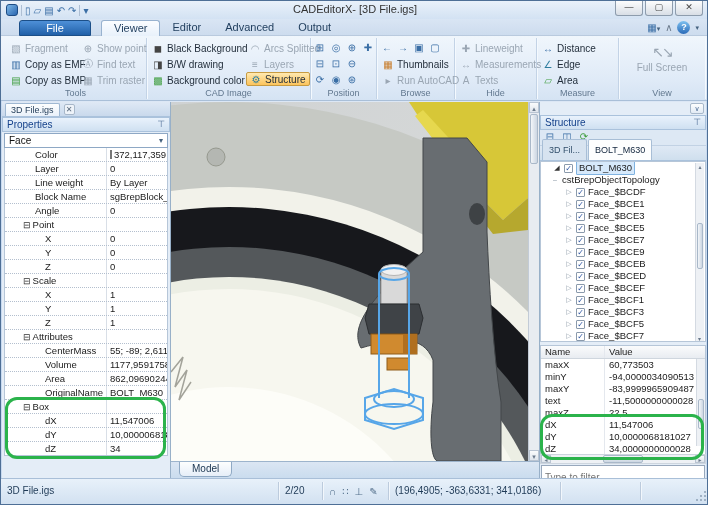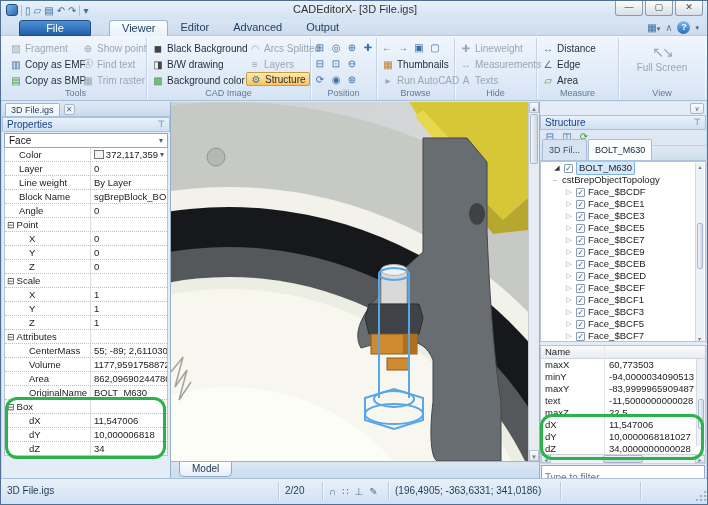--- a/index.html
+++ b/index.html
@@ -11,21 +11,21 @@
   .qat{left:5px;top:2px;display:flex;gap:3px;align-items:center;height:14px;}
   .qat .qi{font-size:10px;line-height:13px;color:#3a6ea5;}
   .applogo{width:12px;height:12px;border-radius:3px;background:linear-gradient(135deg,#7db8e8,#2a66b0);border:1px solid #1d4c85;}
   .qsep{width:1px;height:11px;background:#aebfd4;}
   .title{left:200px;right:200px;top:2px;text-align:center;font-size:11px;color:#333;}
   .winbtns{right:6px;top:0;display:flex;}
   .wb{width:28px;height:15px;border:1px solid #8d9cad;border-top:none;background:linear-gradient(#fdfdfd,#d8dee6);font-size:9px;line-height:13px;text-align:center;color:#444;border-radius:0 0 3px 3px;margin-left:2px;}
   
   .tabrow{left:0;top:18px;width:708px;height:17px;background:linear-gradient(#d9e5f4,#cddcee);border-bottom:1px solid #b9cade;}
   .filebtn{left:18px;top:19px;width:72px;height:16px;background:linear-gradient(#4e90d8,#2160a8);border:1px solid #1c4f88;border-radius:3px 3px 0 0;color:#fff;font-size:11px;text-align:center;line-height:15px;}
-  .rtabs{left:108px;top:19px;display:flex;height:16px;justify-content:flex-end;}
+  .rtabs{left:100px;top:19px;display:flex;height:16px;justify-content:flex-end;}
   .rtab{padding:0 12px;font-size:11px;line-height:15px;color:#1e3c5c;}
   .rtab.active{background:linear-gradient(#fbfdff,#e8f1fb);border:1px solid #98b2cf;border-bottom:none;border-radius:3px 3px 0 0;}
   .tabicons{right:8px;top:19px;display:flex;gap:5px;align-items:center;height:15px;font-size:10px;color:#3a6ea5;}
   .helpcirc{width:13px;height:13px;border-radius:50%;background:linear-gradient(#7ec1f0,#2a6ab8);color:#fff;font-size:9px;font-weight:bold;text-align:center;line-height:13px;}
   
   .ribbon{left:0;top:35px;width:708px;height:65px;background:linear-gradient(#f0f6fc,#dfeaf7 70%,#d5e3f3);border-bottom:1px solid #a9bfd8;}
   .rgroup{top:37px;height:61px;border-right:1px solid #c3d3e6;box-shadow:1px 0 0 #f4f9fe;}
   .rglabel{position:absolute;bottom:1px;left:0;right:0;text-align:center;font-size:9px;color:#62788f;}
   .rbtn{position:absolute;height:14px;display:flex;align-items:center;gap:3px;font-size:10px;color:#1f2b38;padding:0 3px;border-radius:2px;white-space:nowrap;}
   .rbtn .ri{font-size:10px;width:12px;text-align:center;}
@@ -39,21 +39,21 @@
   .panelhdr{background:linear-gradient(#e9f2fc,#cfe0f1);border:1px solid #aac2dc;color:#15428b;font-size:10px;line-height:13px;padding:0 4px;display:flex;justify-content:space-between;}
   .pin{color:#4a6a94;font-size:9px;}
   
   .lpanel{left:1px;top:101px;width:169px;height:376px;background:#e4edf7;border-right:1px solid #98b0c8;}
   .ltabbar{left:0;top:0;width:168px;height:15px;background:linear-gradient(#dfe9f5,#c9d9ec);border-bottom:1px solid #aac2dc;display:flex;align-items:center;padding:0 3px;gap:4px;}
   .ltab{font-size:9px;color:#1f3a56;background:linear-gradient(#fdfefe,#e9f1fa);border:1px solid #9fb8d2;border-bottom:none;padding:0 5px;line-height:12px;border-radius:2px 2px 0 0;}
   .closebox{font-size:8px;color:#5a6b7e;border:1px solid #a8b8ca;background:#eef3f9;width:11px;height:11px;line-height:9px;text-align:center;border-radius:2px;}
   .typesel{left:2px;top:31px;width:164px;height:15px;background:#fff;border:1px solid #8ea8c5;font-size:10px;line-height:13px;padding:0 4px;display:flex;justify-content:space-between;color:#111;}
   .ddbtn{color:#44617e;font-size:8px;}
   .pgrid{left:2px;top:46px;width:164px;height:308px;background:#fff;border:1px solid #b6c6d8;border-top:none;overflow:hidden;}
-  .prow{height:14px;display:flex;border-bottom:1px dotted #b3bfce;font-size:9.5px;line-height:13px;color:#1a1a1a;}
+  .prow{height:14px;display:flex;border-bottom:1px dotted #b3bfce;font-size:9.5px;line-height:13px;color:#1a1a1a;padding-left:16px;}
   .prow .pn{width:86px;padding-left:14px;border-right:1px solid #d9dfe7;overflow:hidden;white-space:nowrap;}
   .prow.sub .pn{padding-left:24px;}
   .prow.cat .pn{padding-left:2px;width:86px;}
   .prow .pv{flex:1;padding-left:3px;overflow:hidden;white-space:nowrap;display:flex;align-items:center;gap:2px;}
   .expbox{font-size:9px;color:#333;margin-right:2px;}
   .swatch{display:inline-block;width:10px;height:9px;background:#f4f4f4;border:1px solid #777;}
   .greenbox{border:3px solid #2bb34b;border-radius:12px;z-index:50;pointer-events:none;}
   
   .viewport{left:170px;top:101px;width:368px;height:359px;background:#d4d6d5;}
   .vscroll{left:527px;top:101px;width:11px;height:359px;background:#e8ecf1;border-left:1px solid #c2cbd6;font-size:7px;color:#6b7a8c;text-align:center;}
@@ -71,21 +71,21 @@
   .stab{font-size:9px;padding:4px 6px;line-height:12px;color:#33506c;background:#d7e3f0;border:1px solid #a8bed6;border-bottom:none;border-radius:2px 2px 0 0;}
   .stab.active{background:#fdfefe;color:#10243c;}
   .tree{left:0;top:59px;width:166px;height:181px;background:#fff;border:1px solid #b6c6d8;overflow:hidden;position:absolute;font-size:9.5px;}
   .trow{height:12px;display:flex;align-items:center;gap:3px;line-height:12px;color:#1a1a1a;white-space:nowrap;}
   .tarrow{color:#8a97a5;font-size:7px;width:8px;text-align:center;}
   .cb{width:9px;height:9px;border:1px solid #8a9aac;background:#fff;font-size:8px;line-height:8px;text-align:center;color:#2a52a0;border-radius:1px;flex:none;}
   .rootsel{background:#d6e9fb;border:1px solid #7fb2e0;padding:0 2px;border-radius:1px;}
   .treescroll{position:absolute;right:1px;top:1px;width:9px;height:179px;background:#eef1f5;border-left:1px solid #d4dae2;font-size:6px;color:#6b7a8c;text-align:center;}
   .tthumb{position:absolute;left:1px;top:60px;width:6px;height:46px;background:linear-gradient(90deg,#f3f6f9,#ccd6e2);border:1px solid #a9b8c9;border-radius:2px;}
   .vtable{left:0;top:243px;width:166px;height:110px;background:#fff;border:1px solid #b6c6d8;position:absolute;font-size:9.5px;}
-  .vthead{display:flex;height:13px;background:linear-gradient(#fafbfc,#e8ecf1);border-bottom:1px solid #cfd6de;color:#222;flex-direction:column;}
+  .vthead{display:flex;height:13px;background:linear-gradient(#fafbfc,#e8ecf1);border-bottom:1px solid #cfd6de;color:#222;}
   .vthead span{line-height:12px;padding-left:4px;}
   .vrow{height:12px;display:flex;line-height:12px;color:#1a1a1a;}
   .cn{width:64px;padding-left:4px;border-right:1px solid #e4e8ee;overflow:hidden;}
   .cv{flex:1;padding-left:4px;overflow:hidden;white-space:nowrap;}
   .tblvscroll{position:absolute;right:0;top:13px;width:9px;height:87px;background:#eef1f5;border-left:1px solid #d4dae2;}
   .tblvthumb{position:absolute;left:1px;top:40px;width:6px;height:30px;background:linear-gradient(90deg,#f3f6f9,#ccd6e2);border:1px solid #a9b8c9;border-radius:2px;}
   .hscroll{left:0;top:352px;width:166px;height:10px;background:#eef1f5;border:1px solid #cdd5de;position:absolute;display:flex;justify-content:space-between;font-size:6px;color:#6b7a8c;}
   .hscroll .sa{width:10px;text-align:center;line-height:8px;background:linear-gradient(#fafbfc,#dfe5ec);border:1px solid #b9c4d2;}
   .hthumb{width:40px;height:8px;margin-top:0px;background:linear-gradient(#f3f6f9,#ccd6e2);border:1px solid #a9b8c9;border-radius:2px;align-self:center;}
   .filter{left:1px;top:363px;width:164px;height:13px;border:1px solid #98a8bc;background:#fff;font-size:10px;color:#8b959f;padding:11px 3px;position:absolute;}

